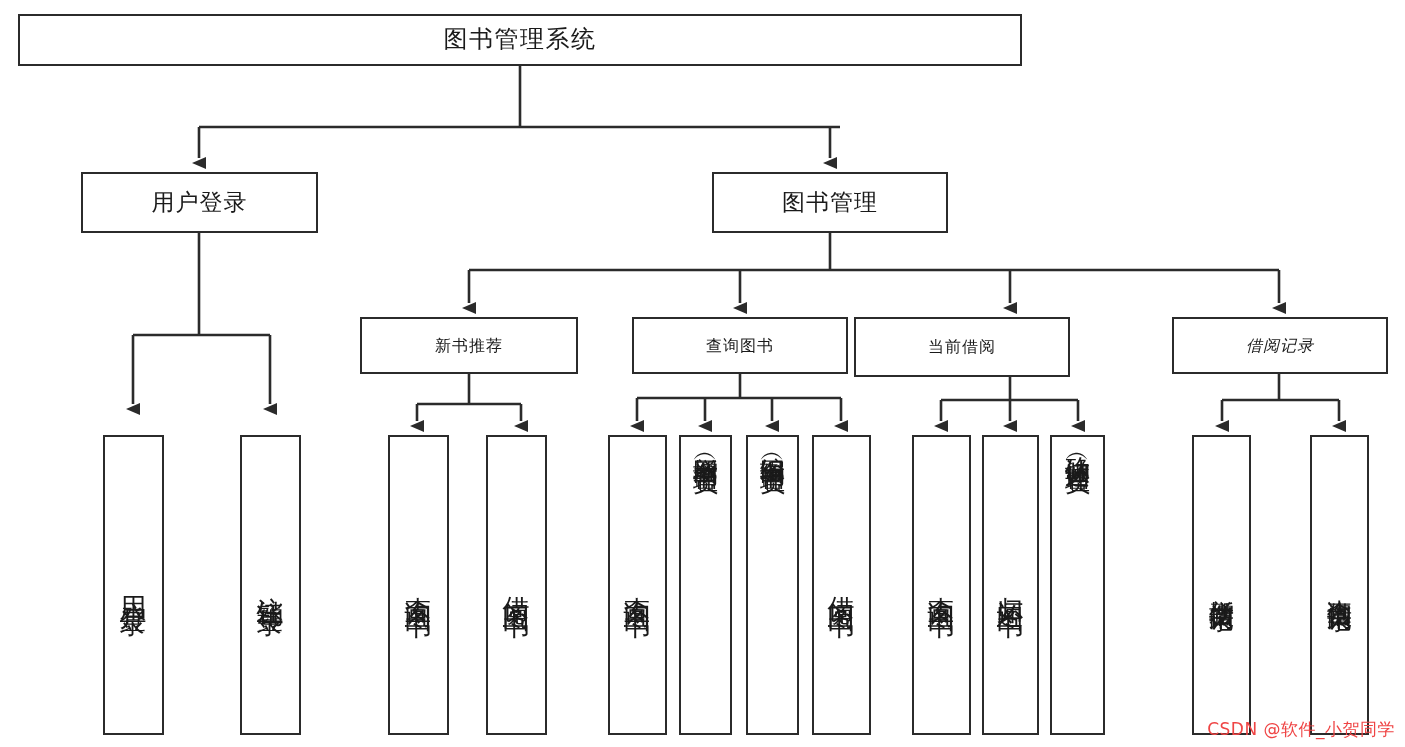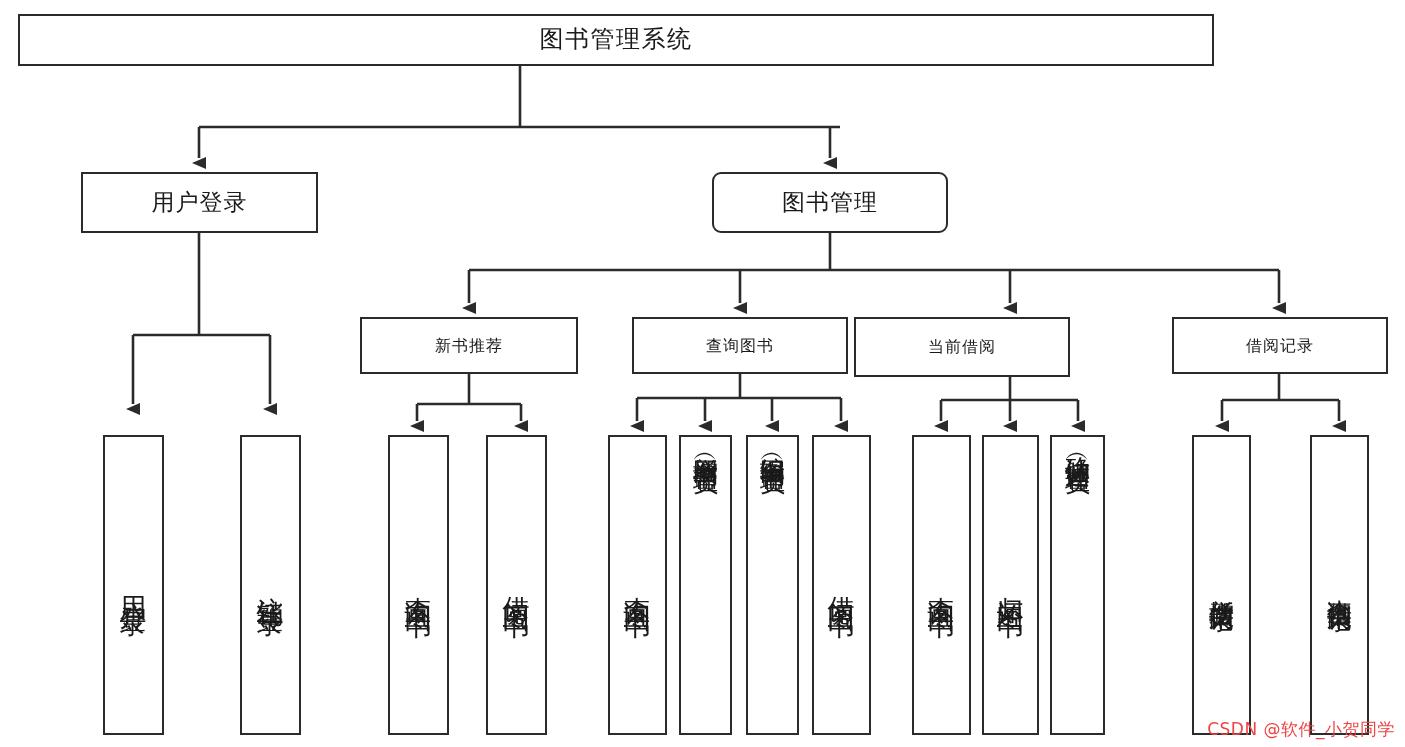--- a/index.html
+++ b/index.html
@@ -110,45 +110,45 @@
       <path d="M1010,400 L1010,421" marker-end="url(#arrow)"></path>
       <path d="M1078,400 L1078,421" marker-end="url(#arrow)"></path>
 
       <path d="M1279,374 L1279,400"></path>
       <path d="M1222,400 L1339,400"></path>
       <path d="M1222,400 L1222,421" marker-end="url(#arrow)"></path>
       <path d="M1339,400 L1339,421" marker-end="url(#arrow)"></path>
     </g>
   </svg>
 
-  <div class="node h-node" id="node-root" style="left:18px;top:14px;width:1196px;height:52px;">
+  <div class="node h-node" id="node-root" style="left:18px;top:14px;width:1004px;height:52px;">
     <span class="lbl">图书管理系统</span>
   </div>
 
   <div class="node h-node" style="left:81px;top:172px;width:237px;height:61px;">
     <span class="lbl">用户登录</span>
   </div>
 
-  <div class="node h-node" style="left:712px;top:172px;width:236px;height:61px;border-radius:9px;">
+  <div class="node h-node" style="left:712px;top:172px;width:236px;height:61px;">
     <span class="lbl">图书管理</span>
   </div>
 
   <div class="node l2-node" style="left:360px;top:317px;width:218px;height:57px;">
     <span class="lbl">新书推荐</span>
   </div>
 
   <div class="node l2-node" style="left:632px;top:317px;width:216px;height:57px;">
     <span class="lbl">查询图书</span>
   </div>
 
   <div class="node l2-node" style="left:854px;top:317px;width:216px;height:60px;">
     <span class="lbl">当前借阅</span>
   </div>
 
-  <div class="node l2-node" style="left:1172px;top:317px;width:216px;height:57px;">
+  <div class="node l2-node" style="left:1172px;top:317px;width:216px;height:57px;font-style:italic;">
     <span class="lbl">借阅记录</span>
   </div>
 
   <div class="node leaf" style="left:103px;top:435px;width:61px;height:300px;">
     <span class="lbl">用户登录</span>
   </div>
 
   <div class="node leaf" style="left:240px;top:435px;width:61px;height:300px;">
     <span class="lbl">注销登录</span>
   </div>

